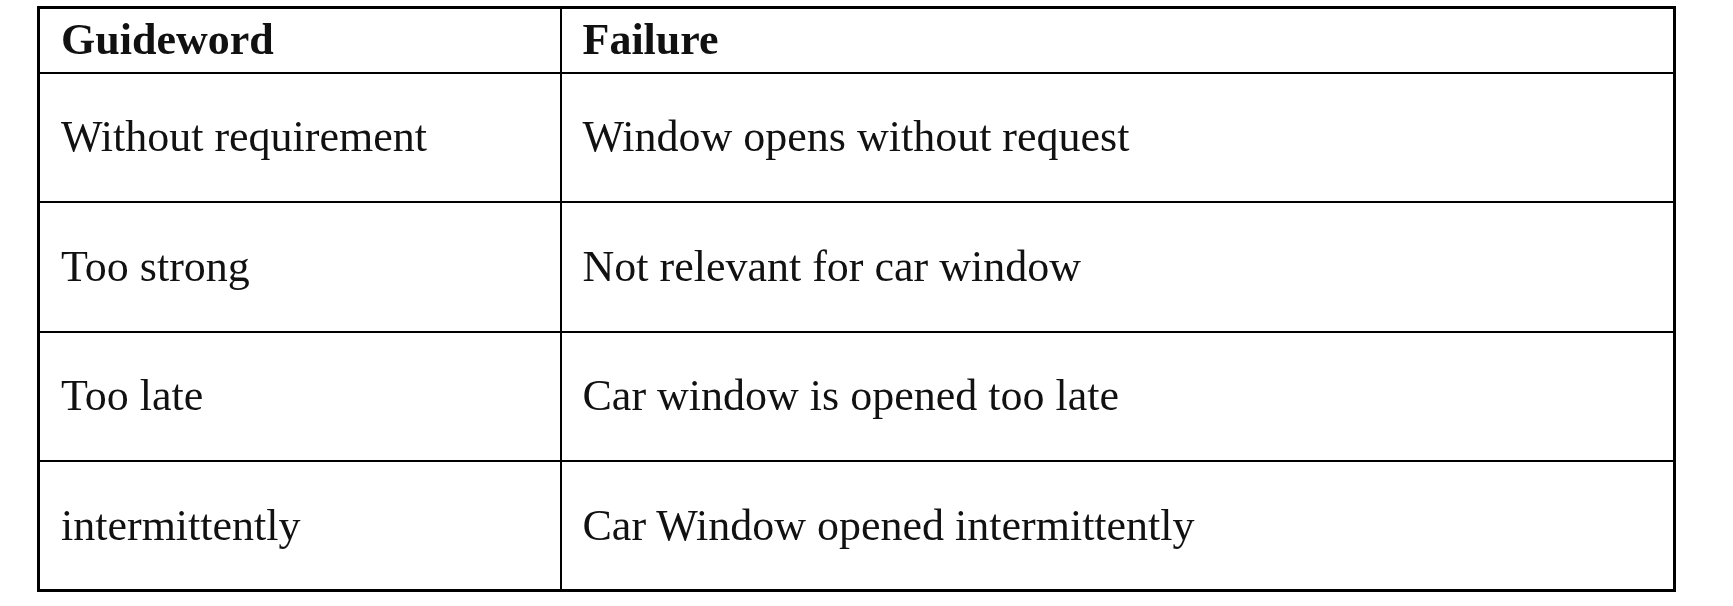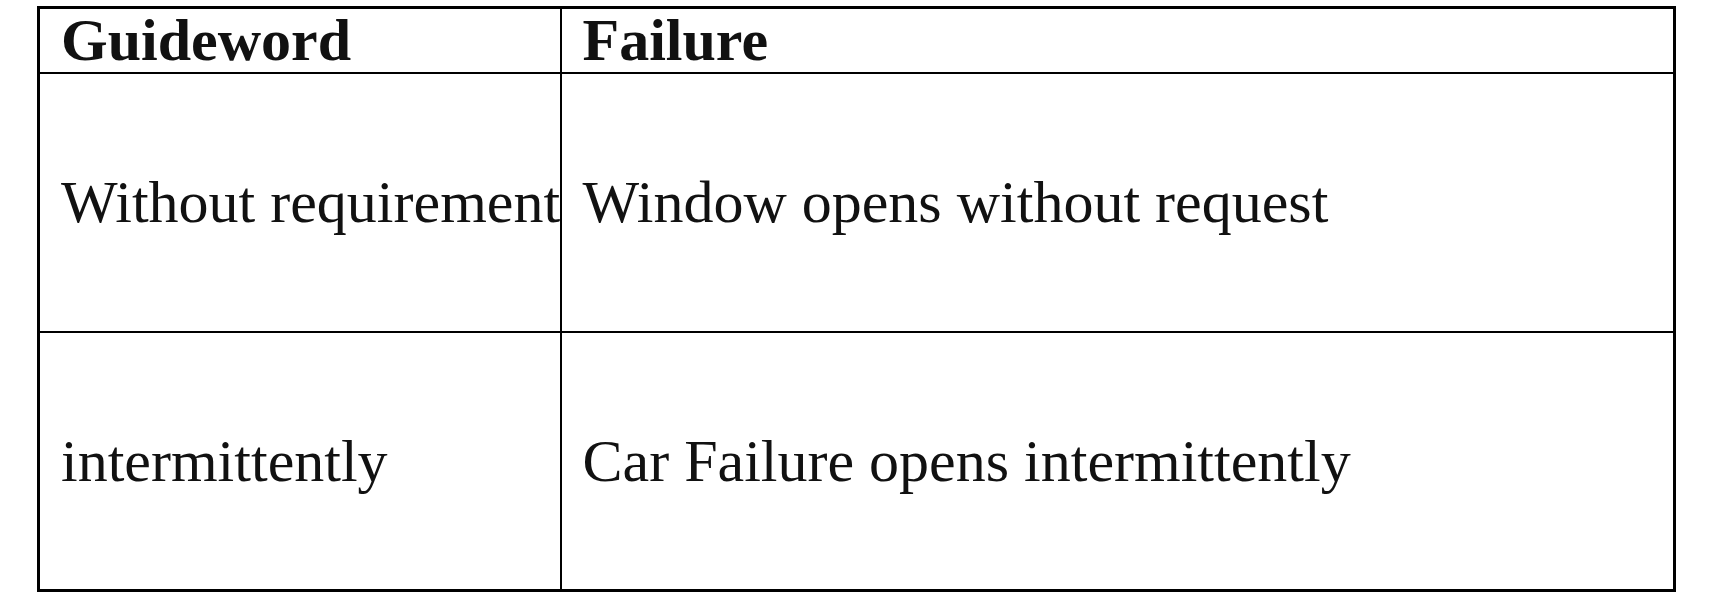--- a/index.html
+++ b/index.html
@@ -35,21 +35,21 @@
     border: 3px solid var(--border-color);
   }
   col.c1 { width: 522px; }
   col.c2 { width: 1114px; }
   th, td {
     border: 2px solid var(--border-color);
     height: 65px;
     padding: 0 10px 0 21px;
     vertical-align: middle;
     text-align: left;
-    font-size: 60px;
+    font-size: 44px;
     line-height: 1.0;
     white-space: nowrap;
     overflow: hidden;
     font-weight: normal;
   }
   thead th { font-weight: bold; }
 </style>
 </head>
 <body>
 
@@ -64,18 +64,26 @@
         <th>Guideword</th>
         <th>Failure</th>
       </tr>
     </thead>
     <tbody>
       <tr>
         <td>Without requirement</td>
         <td>Window opens without request</td>
       </tr>
       <tr>
+        <td>Too strong</td>
+        <td>Not relevant for car window</td>
+      </tr>
+      <tr>
+        <td>Too late</td>
+        <td>Car window is opened too late</td>
+      </tr>
+      <tr>
         <td>intermittently</td>
-        <td>Car Failure opens intermittently</td>
+        <td>Car Window opened intermittently</td>
       </tr>
     </tbody>
   </table>
 </div>
 
 </body></html>

